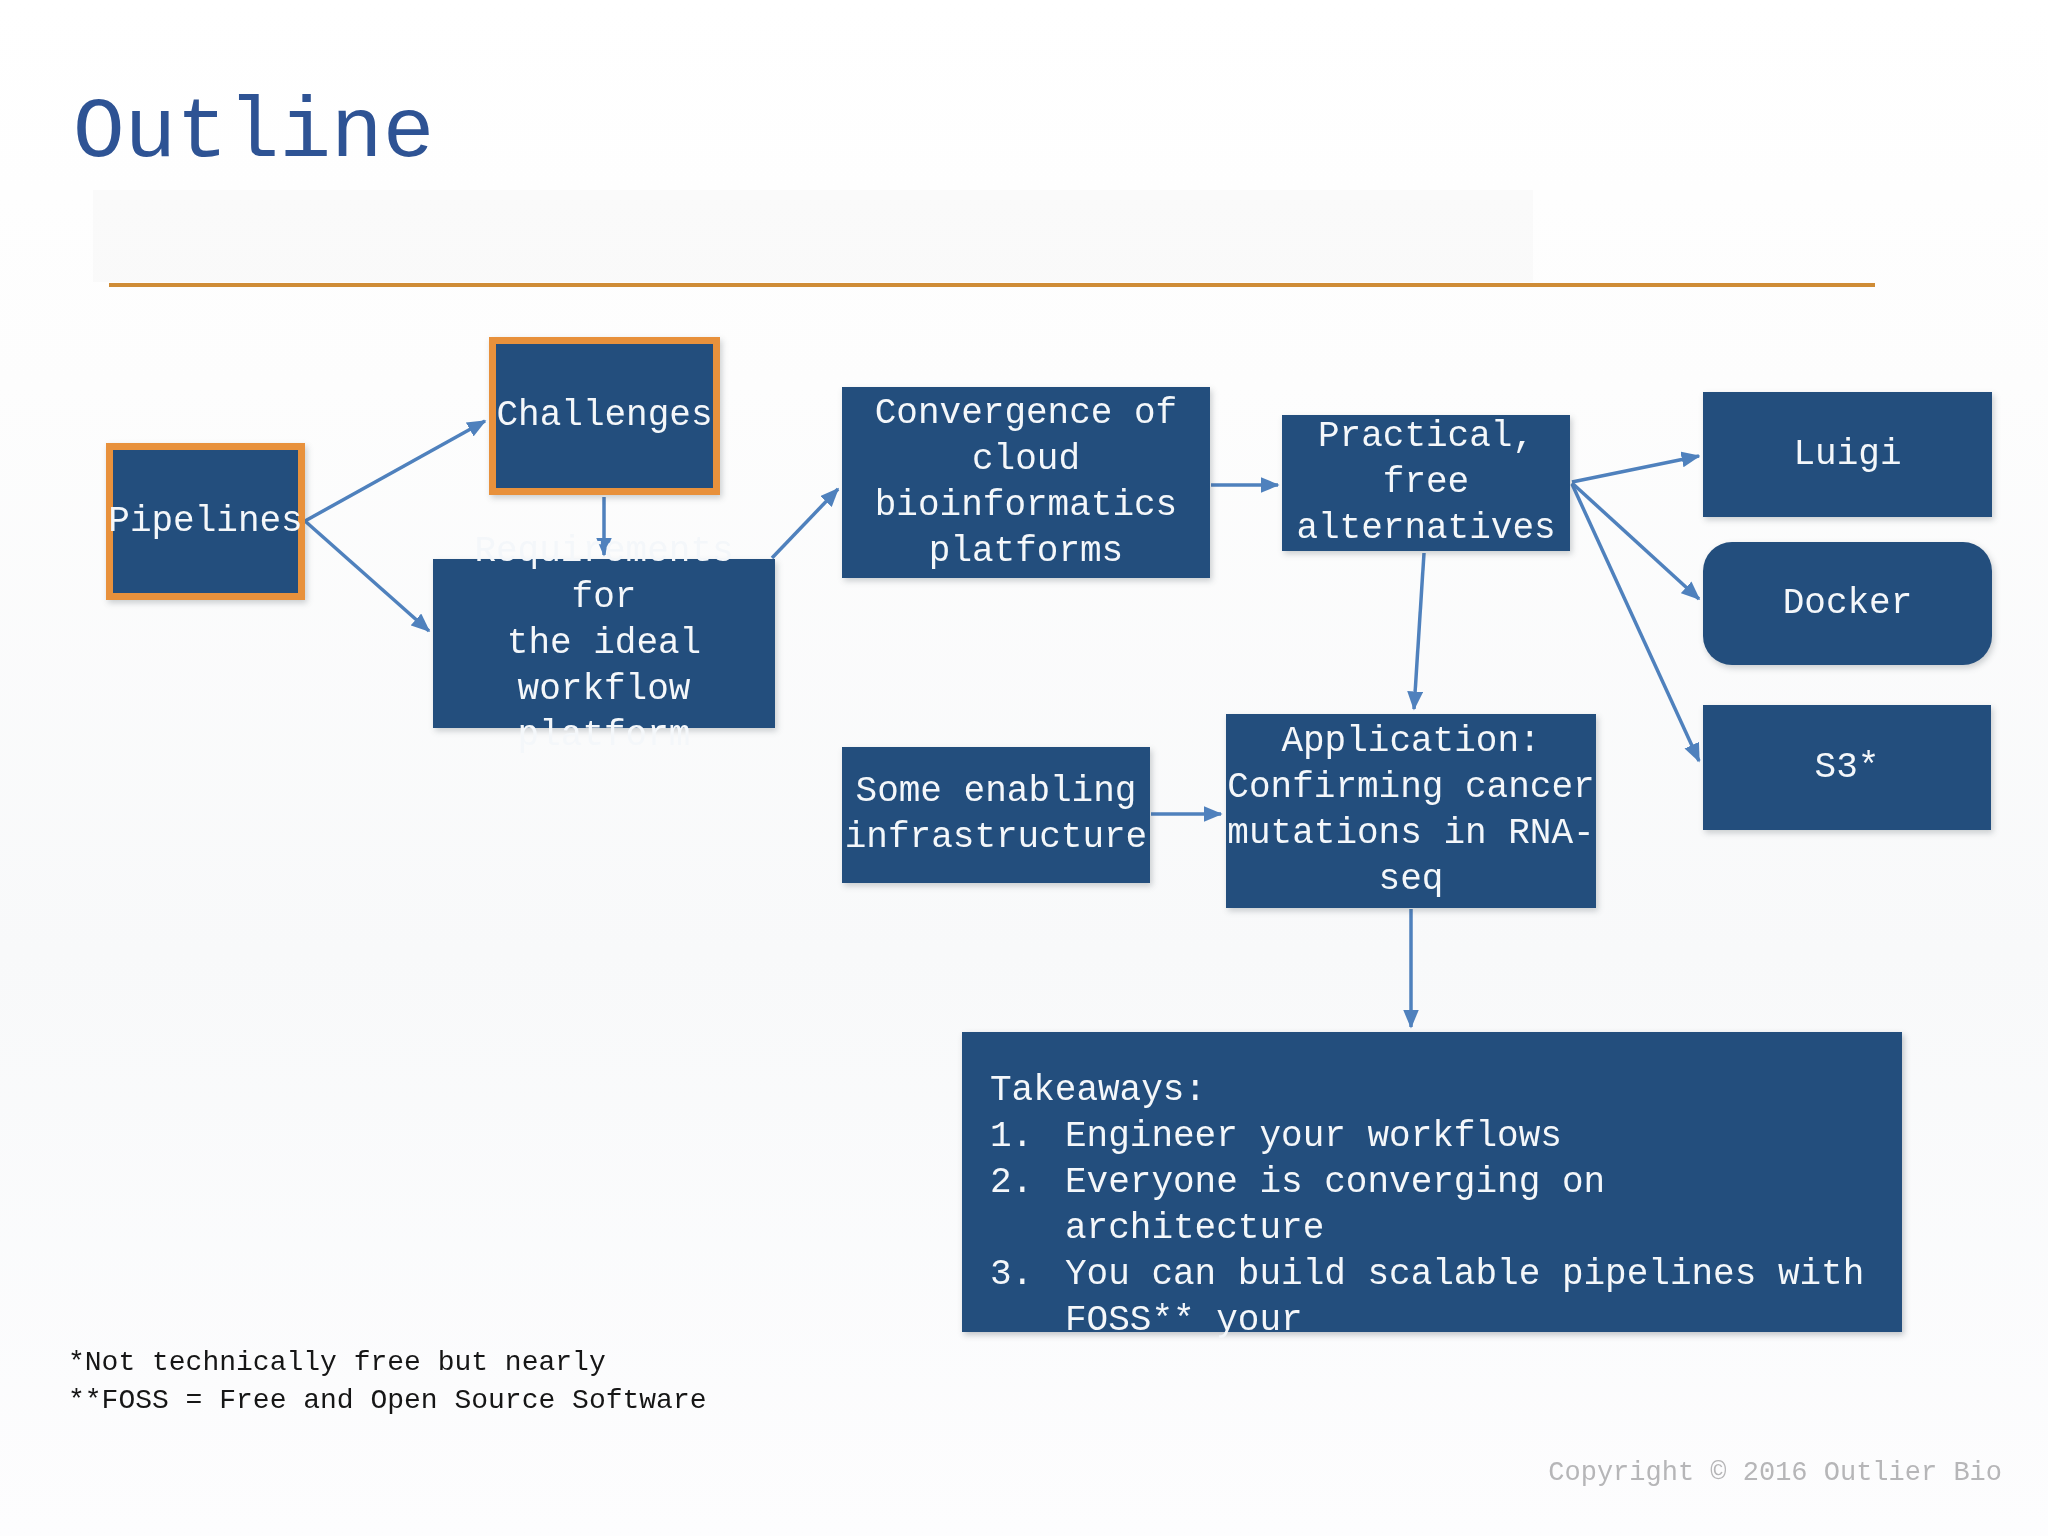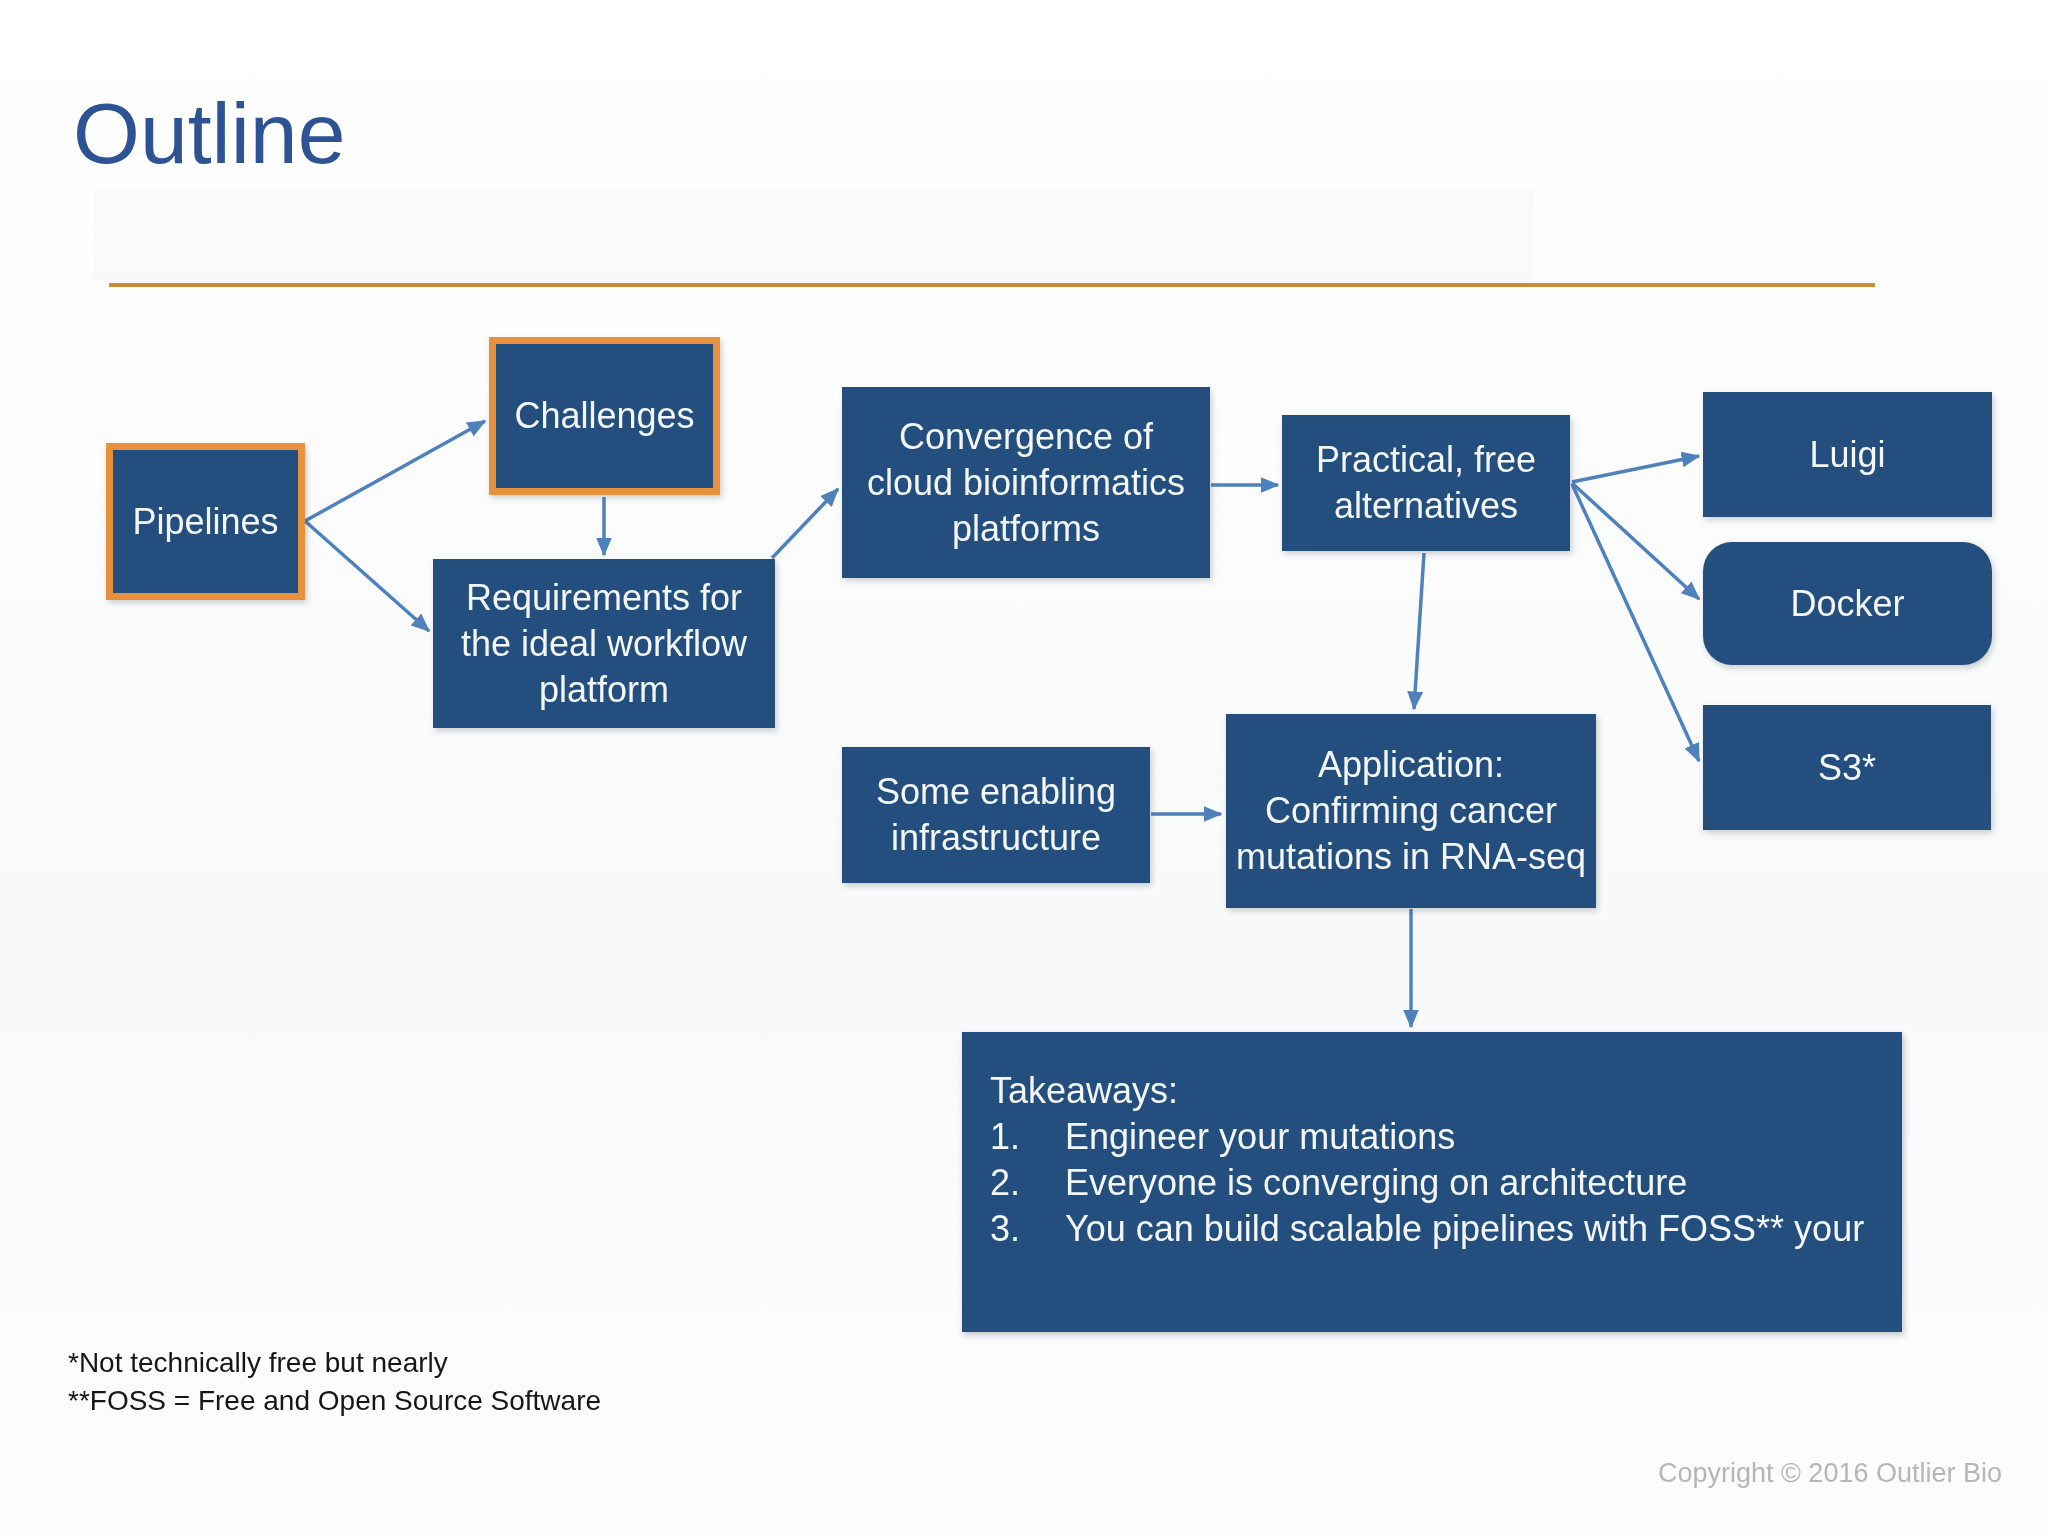--- a/index.html
+++ b/index.html
@@ -1,18 +1,18 @@
 <!DOCTYPE html>
 <html><head>
 <meta charset="utf-8">
 <style>
   html,body{margin:0;padding:0;background:#fff;}
   .slide{
     position:relative;width:2048px;height:1536px;overflow:hidden;
-    font-family:Liberation Sans, sans-serif;
+    font-family:Liberation Mono, monospace;
     background:linear-gradient(180deg,#ffffff 0%,#fdfdfd 25%,#f8f9fa 62%,#fdfdfe 100%);
   }
   .title{
     position:absolute;left:73px;top:88px;
     font-size:86px;line-height:1.05;color:#2e5394;letter-spacing:0;
   }
   .title-band{
     position:absolute;left:93px;top:190px;width:1440px;height:92px;
     background:rgba(120,130,140,0.03);
   }
@@ -100,21 +100,21 @@
 infrastructure</div>
 
   <div class="node" style="left:1226px;top:714px;width:370px;height:194px;">Application:
 Confirming cancer
 mutations in RNA-seq</div>
 
   <div class="takeaways">
     <div class="tk-heading">Takeaways:</div>
     <div class="tk-row">
       <span class="tk-num">1.</span>
-      <span class="tk-text">Engineer your mutations</span>
+      <span class="tk-text">Engineer your workflows</span>
     </div>
     <div class="tk-row">
       <span class="tk-num">2.</span>
       <span class="tk-text">Everyone is converging on architecture</span>
     </div>
     <div class="tk-row">
       <span class="tk-num">3.</span>
       <span class="tk-text">You can build scalable pipelines with FOSS** your</span>
     </div>
   </div>

